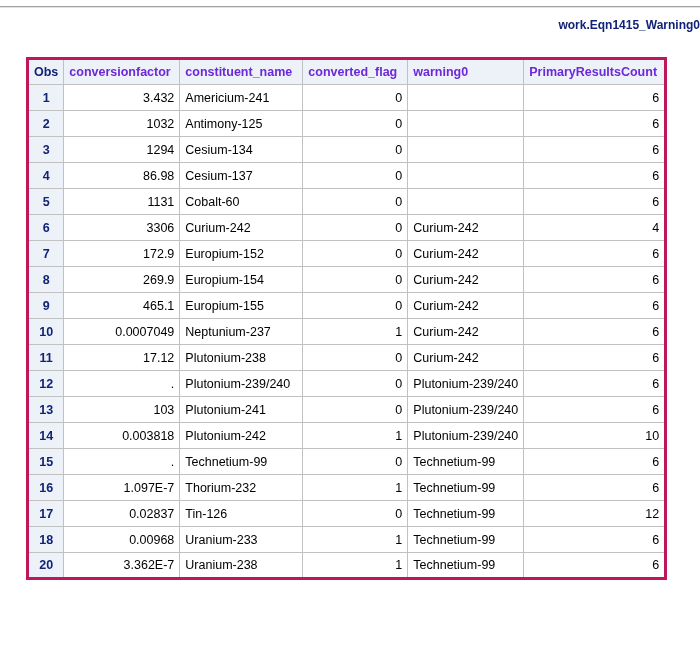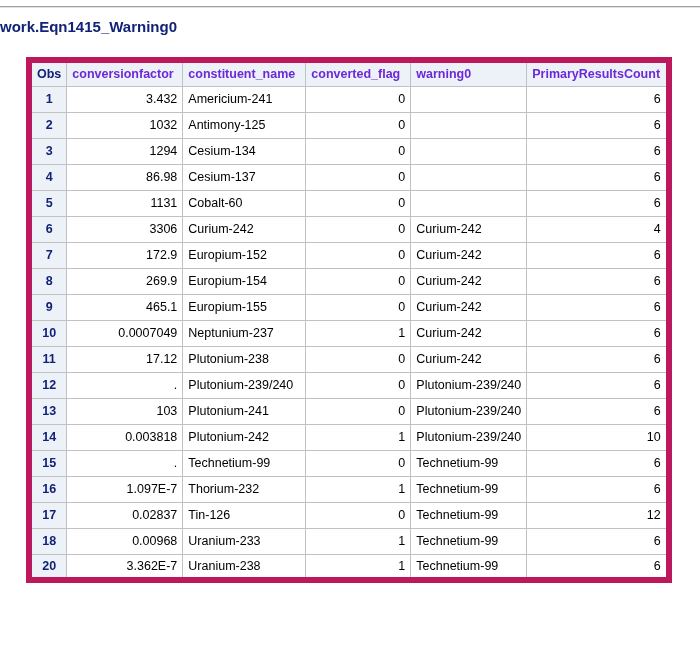--- a/index.html
+++ b/index.html
@@ -23,33 +23,33 @@
     .top-rule2 {
       position: absolute;
       left: 0; top: 7px;
       width: 700px; height: 1px;
       background: #e2e2e2;
     }
     .title {
       position: absolute;
       left: 0; top: 18px;
       width: 700px;
-      text-align: left;
-      font-size: 15px;
+      text-align: right;
+      font-size: 12px;
       font-weight: bold;
       color: #112277;
       letter-spacing: 0px;
     }
     table.sas {
       position: absolute;
       left: 26px;
       top: 57px;
       border-collapse: collapse;
       font-size: 12.5px;
-      border: 6px solid #be185d;
+      border: 3px solid #be185d;
     }
     table.sas th, table.sas td {
       border: 1px solid #c1c1c1;
       height: 26px;
       padding: 0 5px;
       white-space: nowrap;
       box-sizing: border-box;
     }
     table.sas th {
       background: #edf2f9;

